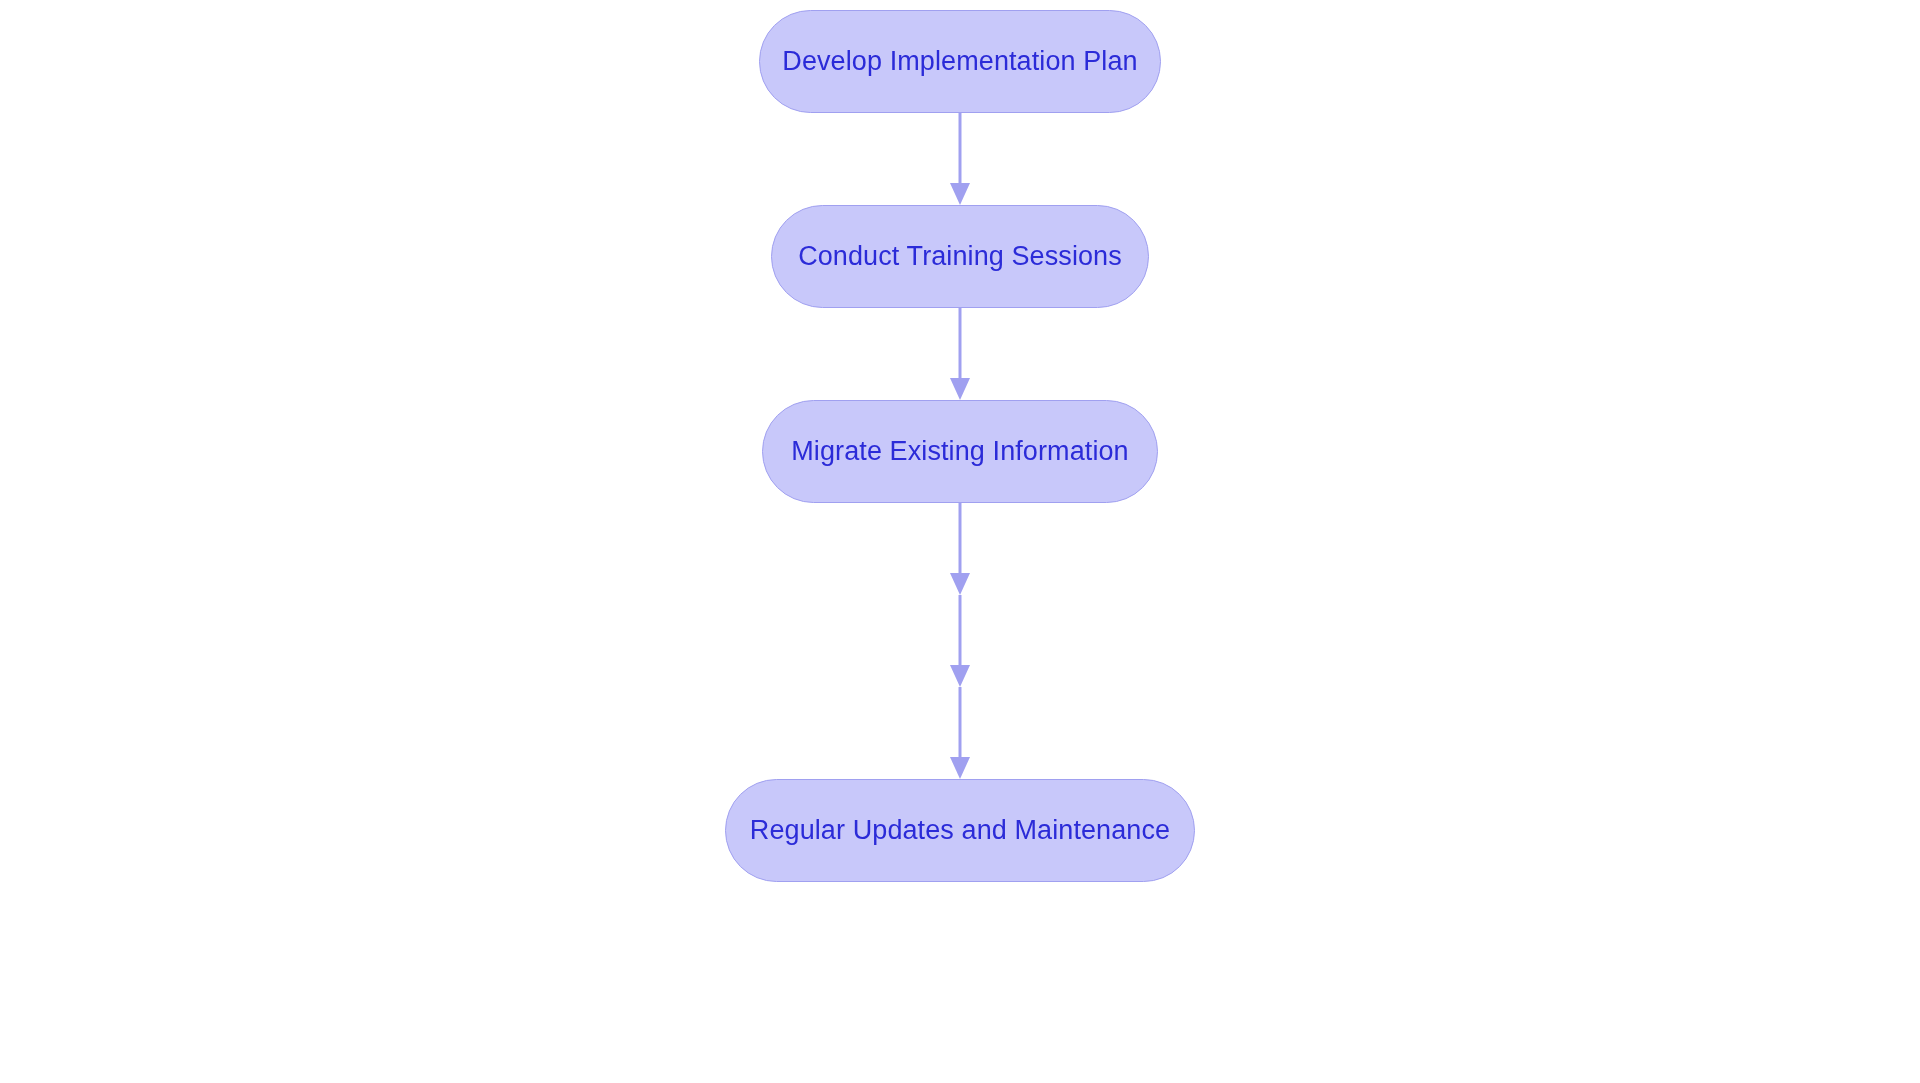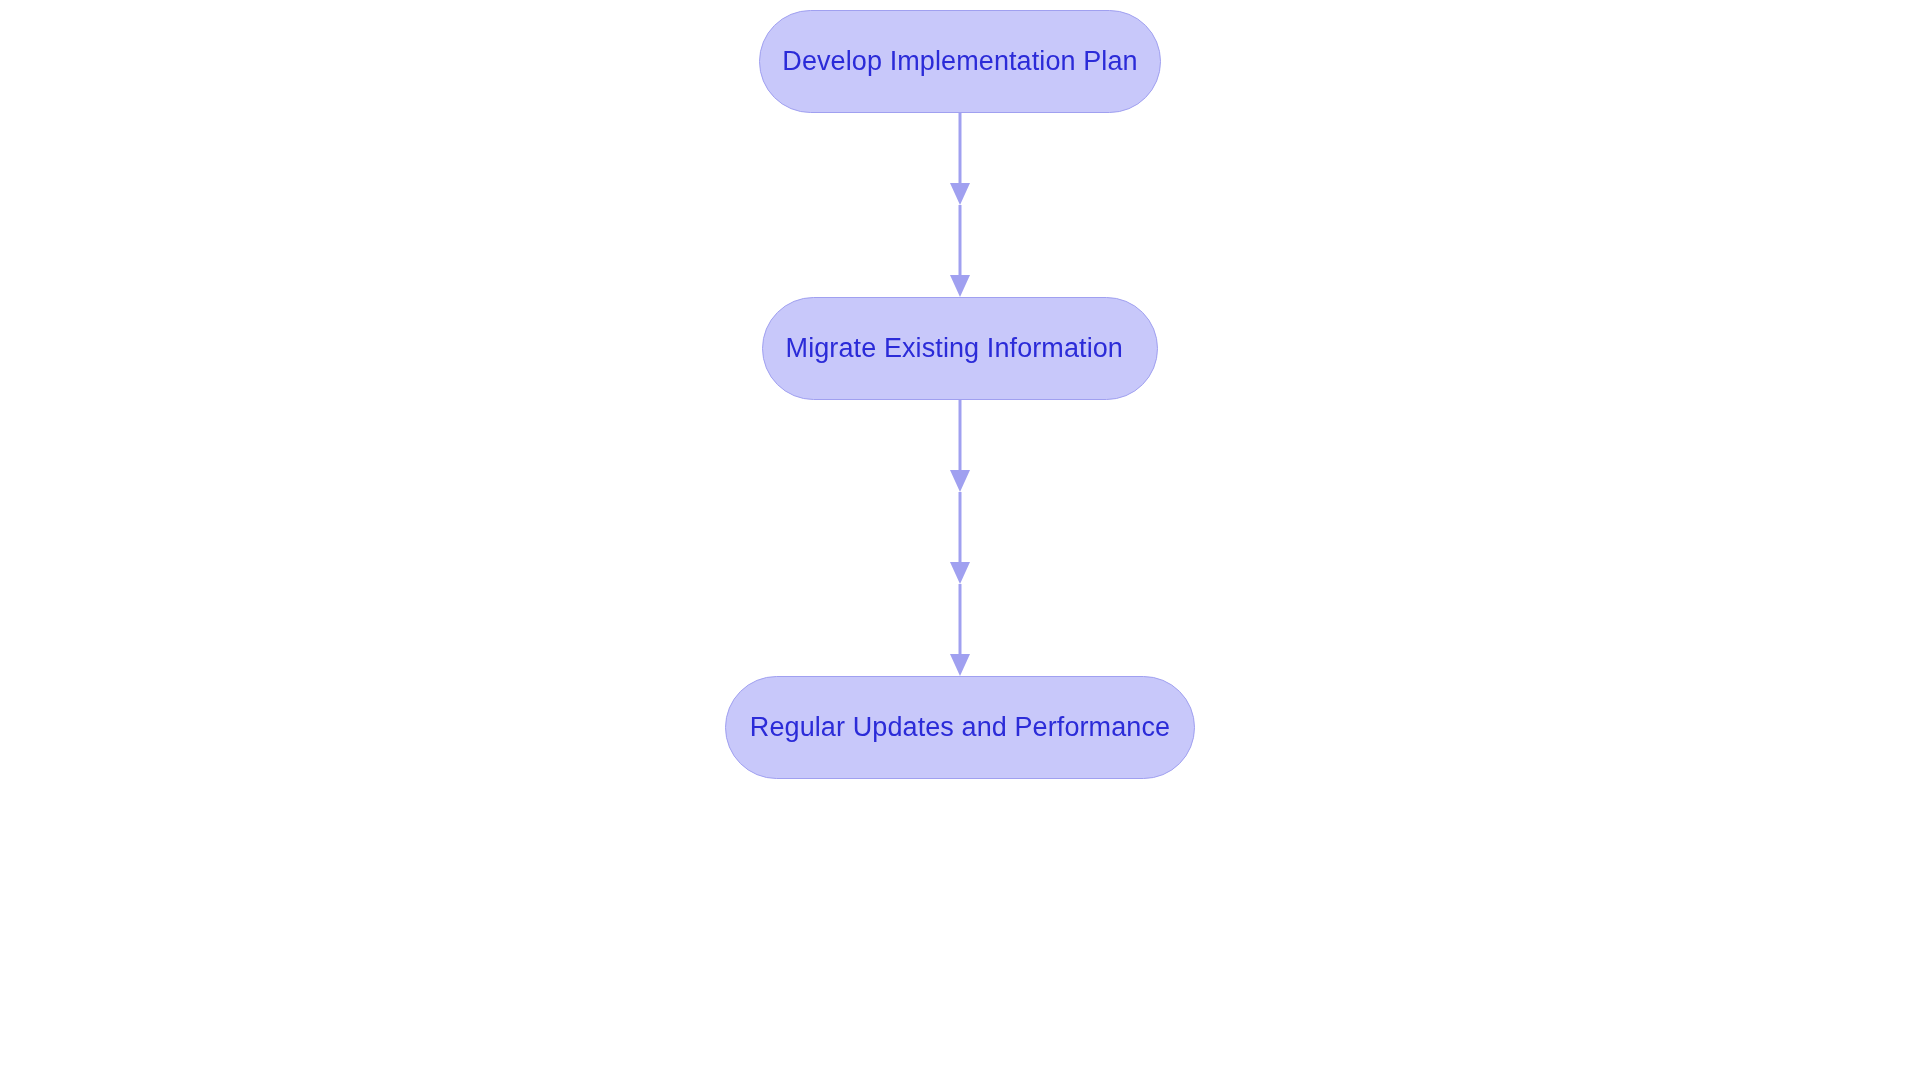--- a/index.html
+++ b/index.html
@@ -53,21 +53,21 @@
     color: #2b2bd8;
     white-space: nowrap;
     letter-spacing: 0.1px;
     padding: 0 34px;
     font-weight: 400;
   }
 
   
   .w-n0 { width: 402px; }
   .w-n1 { width: 378px; }
-  .w-n2 { width: 396px; justify-content: flex-end; }
+  .w-n2 { width: 396px; }
   .w-n3 { width: 318px; }
   .w-n4 { width: 300px; }
   .w-n5 { width: 470px; }
 
   .flow-connector {
     position: relative;
     width: 30px;
     height: 92px;
     flex: 0 0 auto;
     display: block;
@@ -93,20 +93,23 @@
       <span class="flow-node-label">Develop Implementation Plan</span>
     </div>
 
     <div class="flow-connector">
       <svg width="30" height="92" viewBox="0 0 30 92" xmlns="http://www.w3.org/2000/svg">
         <line x1="15" y1="0" x2="15" y2="76" stroke="#a0a0f0" stroke-width="3"></line>
         <polygon points="15,92 5,70 25,70" fill="#a0a0f0"></polygon>
       </svg>
     </div>
 
+    <div class="flow-node w-n1">
+      <span class="flow-node-label">Conduct Training Sessions</span>
+    </div>
 
     <div class="flow-connector">
       <svg width="30" height="92" viewBox="0 0 30 92" xmlns="http://www.w3.org/2000/svg">
         <line x1="15" y1="0" x2="15" y2="76" stroke="#a0a0f0" stroke-width="3"></line>
         <polygon points="15,92 5,70 25,70" fill="#a0a0f0"></polygon>
       </svg>
     </div>
 
     <div class="flow-node w-n2">
       <span class="flow-node-label">Migrate Existing Information</span>
@@ -129,17 +132,17 @@
 
 
     <div class="flow-connector">
       <svg width="30" height="92" viewBox="0 0 30 92" xmlns="http://www.w3.org/2000/svg">
         <line x1="15" y1="0" x2="15" y2="76" stroke="#a0a0f0" stroke-width="3"></line>
         <polygon points="15,92 5,70 25,70" fill="#a0a0f0"></polygon>
       </svg>
     </div>
 
     <div class="flow-node w-n5">
-      <span class="flow-node-label">Regular Updates and Performance</span>
+      <span class="flow-node-label">Regular Updates and Maintenance</span>
     </div>
 
   </div>
 </div>
 
 </body></html>

